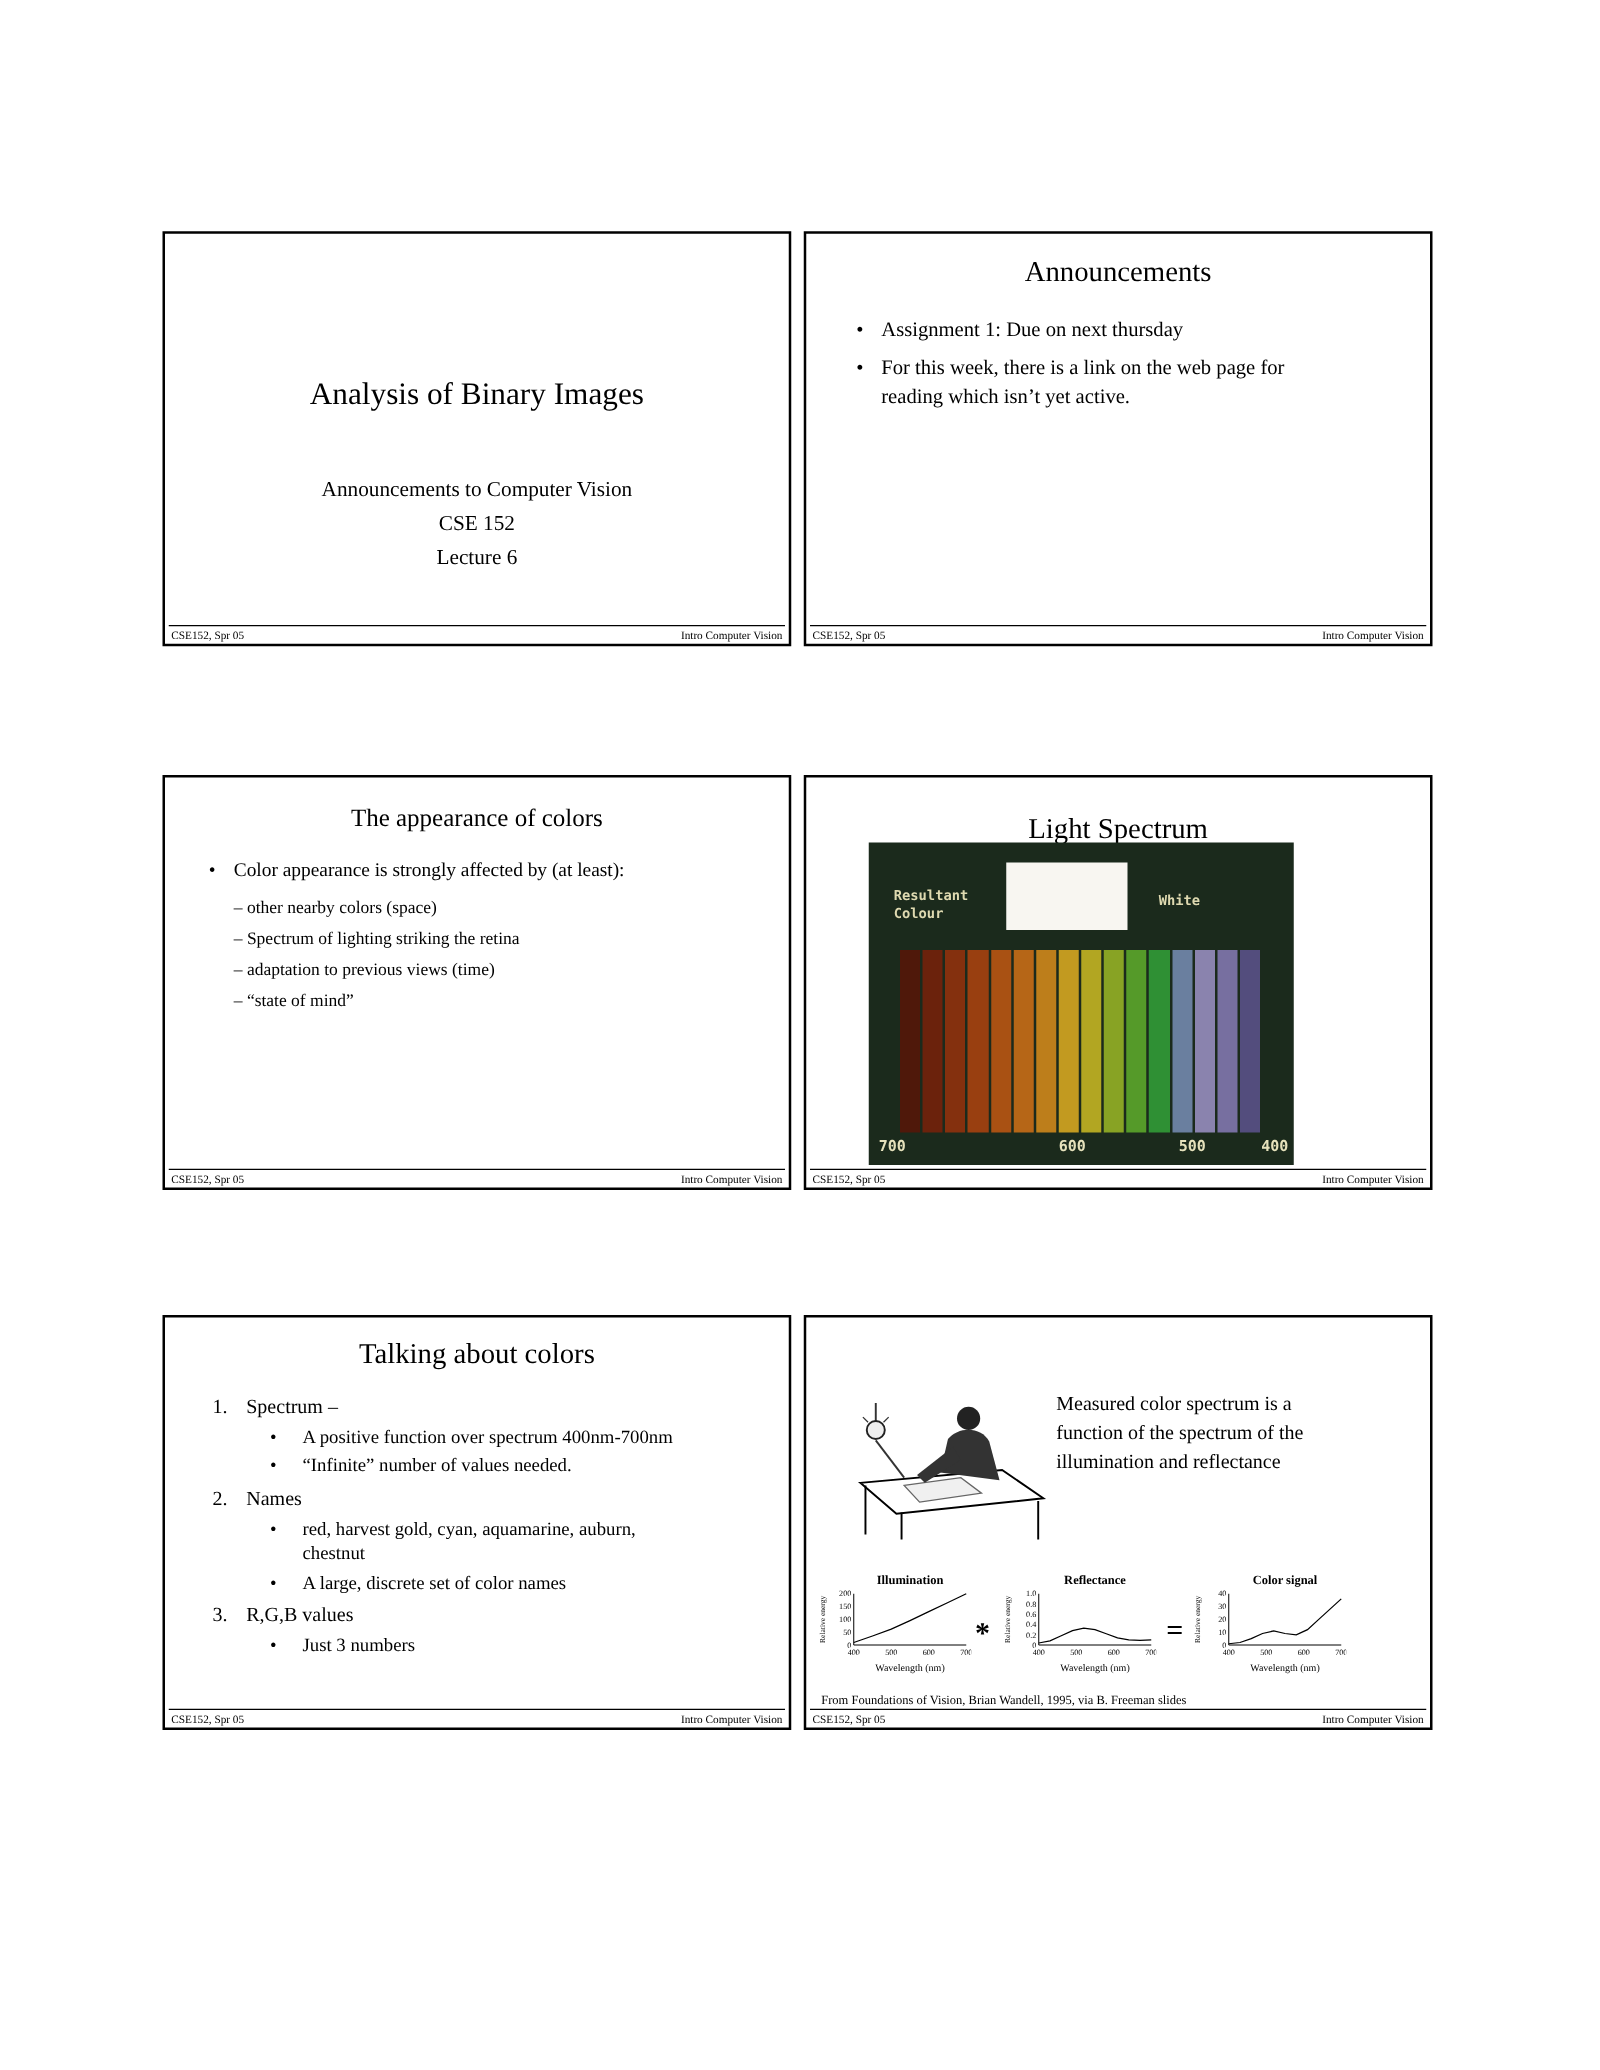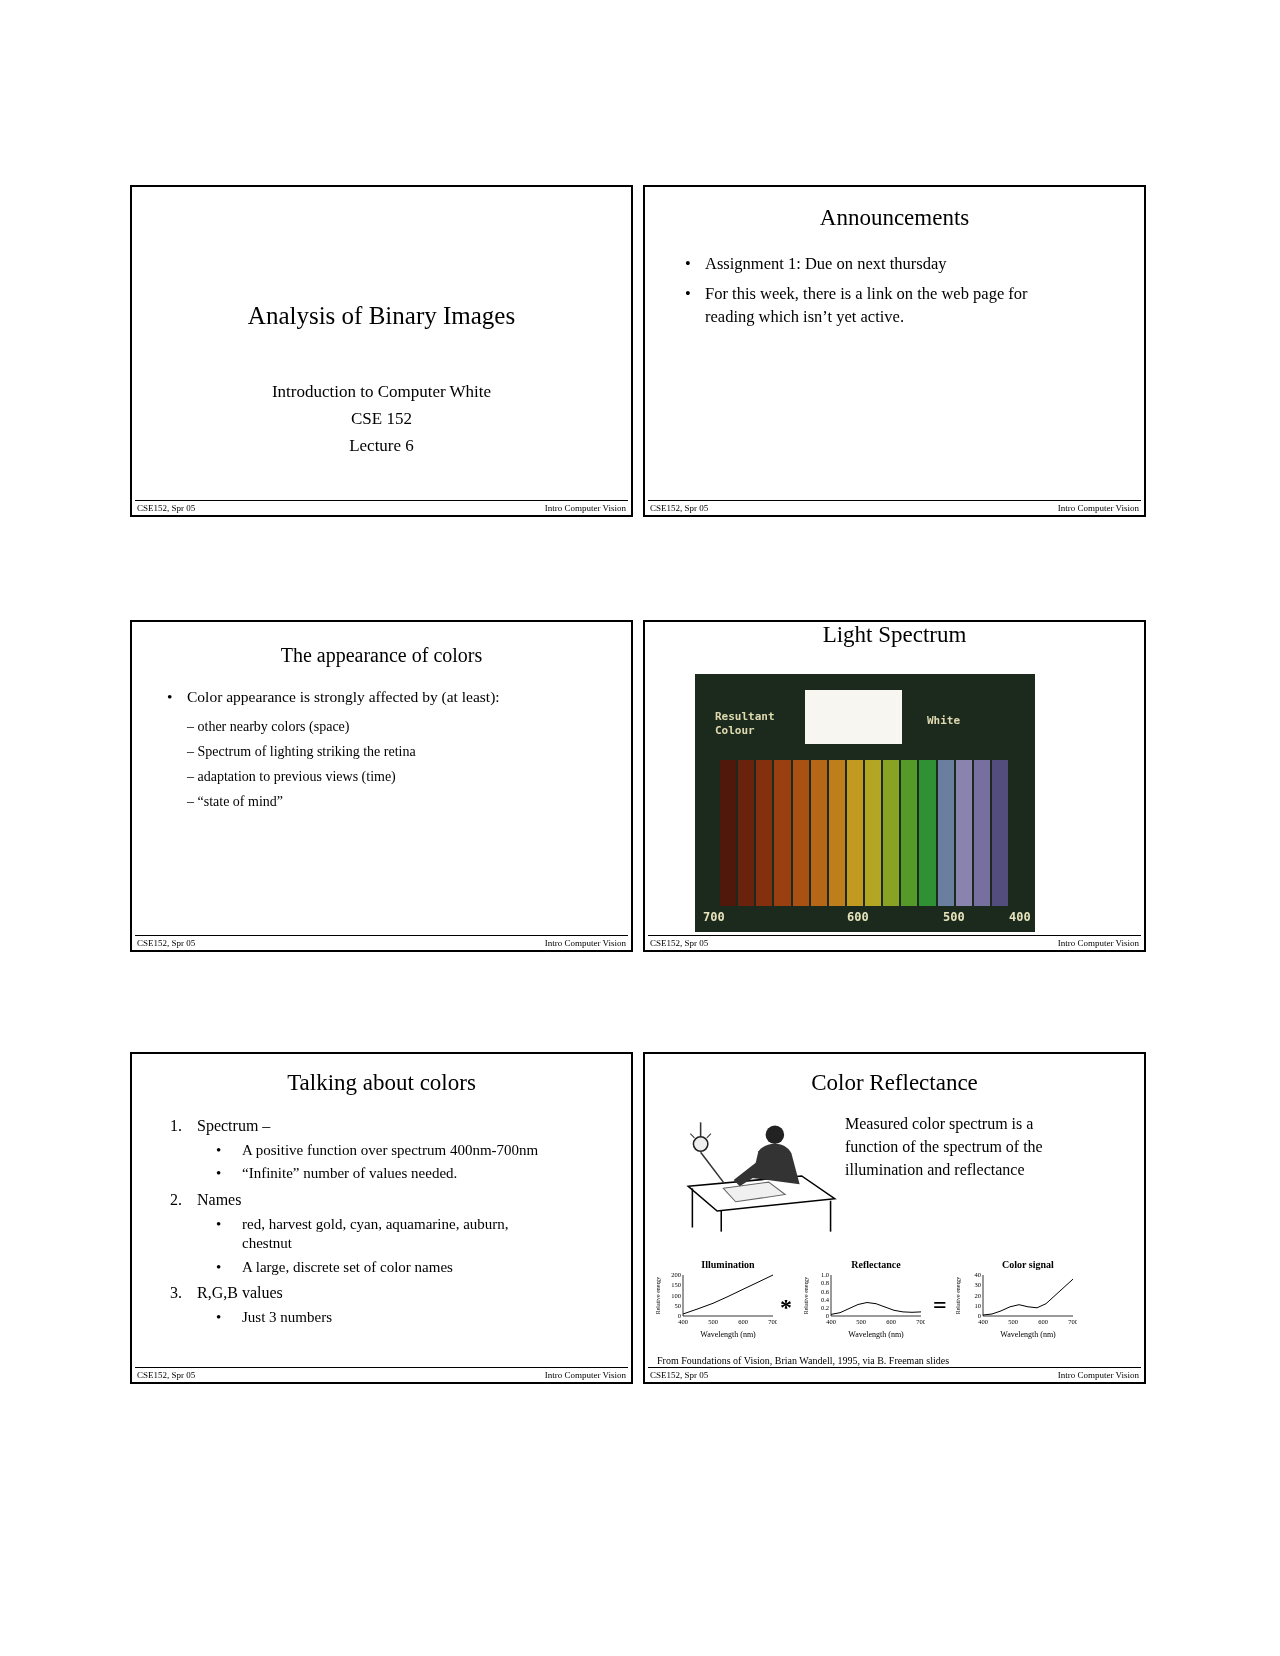--- a/index.html
+++ b/index.html
@@ -17,21 +17,21 @@
   .s2-bullets{margin:22px 30px 0 40px;font-size:16.5px;}
   .bullet-row{display:flex;margin-bottom:8px;line-height:1.35;}
   .bullet-glyph{width:20px;flex:0 0 20px;}
   .s2-bullets .bullet-text{max-width:345px;}
   
   .s3-title{text-align:center;font-size:20px;margin-top:22px;}
   .s3-lead{margin:20px 0 0 35px;font-size:15.5px;}
   .s3-lead .bullet-text{max-width:320px;line-height:1.35;}
   .s3-subs{margin:6px 0 0 55px;font-size:14px;line-height:25px;}
   
-  .s4-title{margin-top:0;}
+  .s4-title{margin-top:28px;}
   .spec-panel{position:absolute;left:50px;top:52px;width:340px;height:258px;background:#1b2a1c;}
   .res-label{position:absolute;left:20px;top:36px;width:84px;color:#ded9b0;
              font-family:"DejaVu Sans Mono",monospace;font-size:11px;font-weight:bold;line-height:14px;}
   .white-rect{position:absolute;left:110px;top:16px;width:97px;height:54px;background:#f8f6f1;}
   .white-label{position:absolute;left:232px;top:40px;color:#ded9b0;
                font-family:"DejaVu Sans Mono",monospace;font-size:11px;font-weight:bold;}
   .spec-bars{position:absolute;left:25px;top:86px;width:288px;height:146px;display:flex;gap:2px;}
   .spec-bar{flex:1;}
   .wl-label{position:absolute;top:236px;color:#e6e2bc;font-family:"DejaVu Sans Mono",monospace;
             font-size:12px;font-weight:bold;}
@@ -61,21 +61,21 @@
   .op-eq{left:288px;top:238px;}
 </style>
 </head>
 <body>
 
 <div id="page">
 
   <div class="slide" style="left:130px;top:185px;">
     <div class="s1-title">Analysis of Binary Images</div>
     <div class="s1-sub">
-      <div>Introduction to Computer White</div>
+      <div>Announcements to Computer Vision</div>
       <div>CSE 152</div>
       <div>Lecture 6</div>
     </div>
     <div class="slide-footer">
       <span>CSE152, Spr 05</span>
       <span>Intro Computer Vision</span>
     </div>
   </div>
 
   <div class="slide" style="left:643px;top:185px;">
@@ -185,21 +185,20 @@
         <span class="bullet-text">Just 3 numbers</span>
       </div>
     </div>
     <div class="slide-footer">
       <span>CSE152, Spr 05</span>
       <span>Intro Computer Vision</span>
     </div>
   </div>
 
   <div class="slide" style="left:643px;top:1052px;">
-    <div class="sl-title s6-title">Color Reflectance</div>
     <div class="s6-caption">Measured color spectrum is a function of the spectrum of the illumination and reflectance</div>
 
     <svg class="person-art" viewBox="0 0 160 110">
       <line x1="20" y1="2" x2="20" y2="16" stroke="#333" stroke-width="1.5"></line>
       <circle cx="20" cy="23" r="7" fill="#eee" stroke="#222" stroke-width="1.5"></circle>
       <line x1="10" y1="13" x2="14" y2="17" stroke="#333" stroke-width="1"></line>
       <line x1="30" y1="13" x2="26" y2="17" stroke="#333" stroke-width="1"></line>
       <line x1="20" y1="31" x2="42" y2="60" stroke="#333" stroke-width="1.5"></line>
       <polygon points="8,64 118,54 150,76 36,88" fill="#fff" stroke="#000" stroke-width="1.5"></polygon>
       <polygon points="42,66 86,60 102,72 54,79" fill="#f0f0f0" stroke="#666" stroke-width="1"></polygon>

